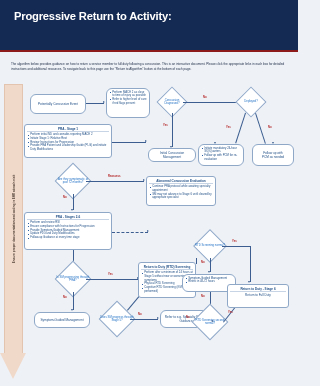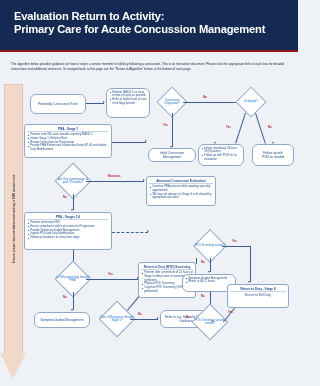--- a/index.html
+++ b/index.html
@@ -88,22 +88,21 @@
   .ar.rt{border-top:1.8px solid transparent;border-bottom:1.8px solid transparent;border-left:2.6px solid #3c5d8f;}
   .ar.lf{border-top:1.8px solid transparent;border-bottom:1.8px solid transparent;border-right:2.6px solid #3c5d8f;}
   .elbl{position:absolute;font-size:2.7px;color:#b32020;font-weight:bold;white-space:nowrap;}
   .diagl{position:absolute;height:.8px;background:#3c5d8f;transform-origin:0 0;}
 </style>
 </head>
 <body>
 
 <div class="header">
   <h1>
-    <span>Evaluation Return to Activity:</span>
-    <span class="l2">Primary Care for Acute Concussion Management</span>
+    <span>Progressive Return to Activity:</span>
   </h1>
 </div>
 
 <div class="intro">The algorithm below provides guidance on how to return a service member to full duty following a concussion. This is an interactive document. Please click the appropriate links in each box for detailed instructions and additional resources. To navigate back to this page use the “Return to Algorithm” button at the bottom of each page.</div>
 
 <div class="canvas">
 
   <div class="leftarrow">
     <div class="vt">Ensure proper documentation and coding in EHR at each visit</div>
     <div class="tri"></div>

